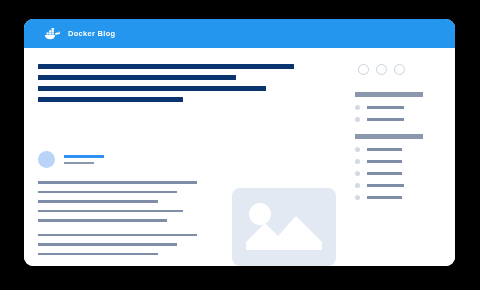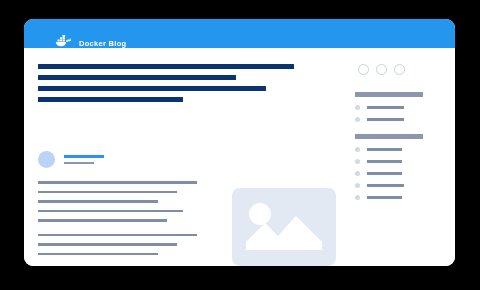--- a/index.html
+++ b/index.html
@@ -34,22 +34,22 @@
 
   
   .header {
     position: absolute;
     left: 0;
     top: 0;
     width: 431px;
     height: 29px;
     background: #2496ed;
     display: flex;
-    align-items: flex-end;
-    padding-left: 29px;
+    align-items: center;
+    padding-left: 18px;
     box-sizing: border-box;
   }
 
   .logo-icon {
     width: 20px;
     height: 14px;
     display: block;
     flex: 0 0 auto;
   }
 

